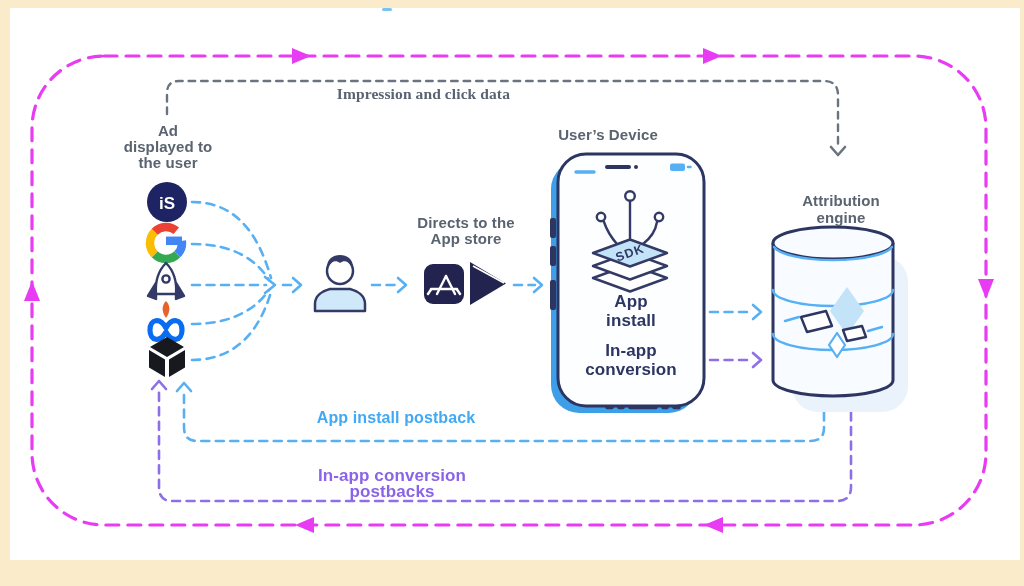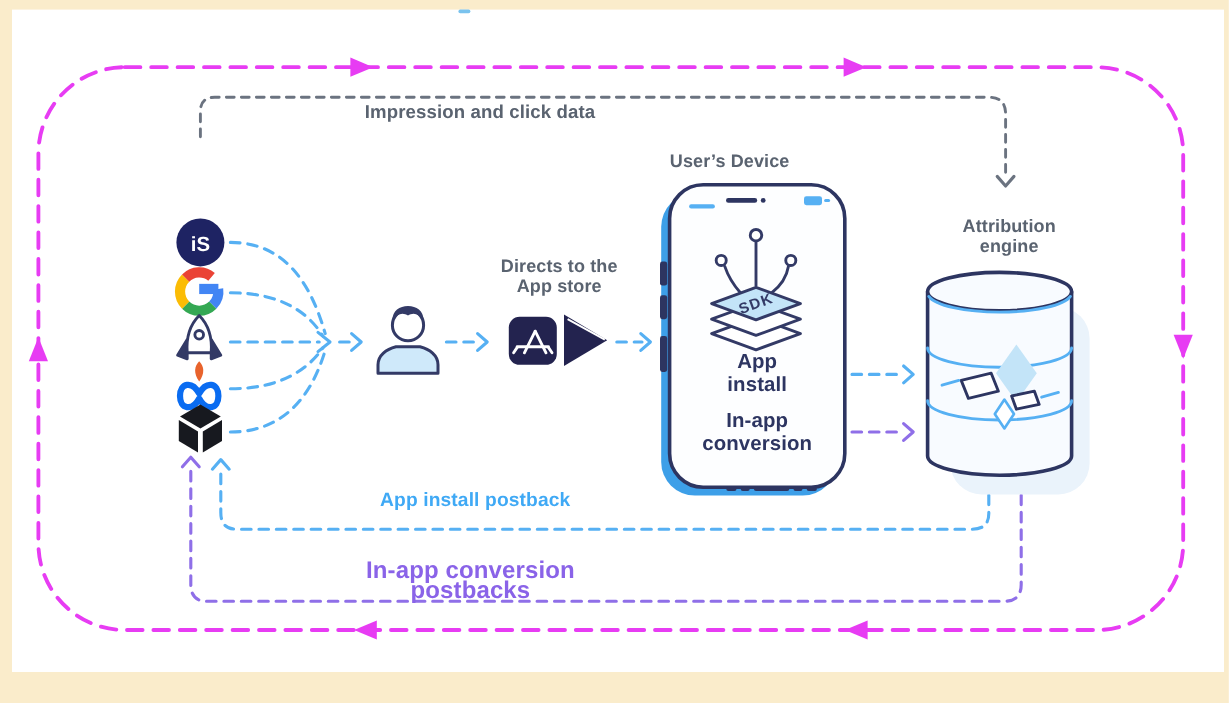--- a/index.html
+++ b/index.html
@@ -2,24 +2,24 @@
 <html style="--magenta: #e73cf3; --blue-line: #56b0f3; --purple-line: #8f6fe8; --gray-line: #6b7380; --navy: #2d3561; --icon-navy: #23234f; --label-gray: #5a6370; --blue-label: #3fa9f5; --purple-label: #8a63e8; --cream: #faeccb; --phone-blue: #3d9fe8; --light-blue-fill: #c3e4f8; --meta-blue: #0a6cf1; --google-blue: #4285f4; --google-red: #ea4335; --google-yellow: #fbbc05; --google-green: #34a853; --flame-orange: #e8632c; --ironsource-navy: #1e2363; --unity-black: #17191f; --cylinder-fill: #f8fbff; --cylinder-shadow: #eaf3fb; --outline-navy: #333a66; --person-fill: #cfe9fa; --accent-bar-blue: #7ac3ee;"><head>
 <meta charset="utf-8">
 <style>
   html,body{margin:0;padding:0;}
   body{font-family:"Liberation Sans",sans-serif;background:#fff;}
   .canvas{position:relative;width:1024px;height:586px;background:var(--cream);overflow:hidden;}
   .inner{position:absolute;left:10px;top:8px;right:4px;bottom:26px;background:#ffffff;}
   .accent{position:absolute;left:382px;top:8px;width:10px;height:3px;background:var(--accent-bar-blue);border-radius:2px;}
   svg{position:absolute;left:0;top:0;}
   .lbl{position:absolute;color:var(--label-gray);font-weight:700;font-size:15px;line-height:16px;text-align:center;letter-spacing:.1px;}
-  .lbl-left{text-align:center;font-size:15.5px;}
+  .lbl-left{text-align:right;font-size:15.5px;font-family:Liberation Serif, serif;}
   .lbl-navy{color:var(--navy);font-size:17px;line-height:19px;}
   .lbl-blue{color:var(--blue-label);font-size:16px;}
-  .lbl-purple{color:var(--purple-label);font-size:20px;}
+  .lbl-purple{color:var(--purple-label);font-size:17px;}
   .dash-magenta{stroke:var(--magenta);stroke-width:3.2;stroke-dasharray:13 9;fill:none;stroke-linecap:round;}
   .fill-magenta{fill:var(--magenta);}
   .dash-gray{stroke:var(--gray-line);stroke-width:2.4;stroke-dasharray:6.5 6;fill:none;stroke-linecap:round;}
   .dash-blue{stroke:var(--blue-line);stroke-width:2.6;stroke-dasharray:8 6.5;fill:none;stroke-linecap:round;}
   .dash-purple{stroke:var(--purple-line);stroke-width:2.6;stroke-dasharray:8 6.5;fill:none;stroke-linecap:round;}
   .chev{fill:none;stroke-width:2.6;stroke-linecap:round;stroke-linejoin:round;}
   .chev-blue{stroke:var(--blue-line);}
   .chev-purple{stroke:var(--purple-line);}
   .chev-gray{stroke:var(--gray-line);}
   .nstroke{stroke:var(--outline-navy);stroke-width:2.4;stroke-linejoin:round;stroke-linecap:round;}
@@ -184,32 +184,37 @@
       <path d="M837,333 L845,345 L837,357 L829,345 Z" fill="#ffffff" stroke="var(--blue-line)" stroke-width="2.2" stroke-linejoin="round"></path>
       <path class="cylblue" d="M785,321 L799,317"></path>
       <path class="cylblue" d="M868,331 L882,327"></path>
     </g>
   </svg>
 
   <div class="lbl lbl-left" style="left:290px;top:86px;width:220px;">
     <span>Impression and click data</span>
   </div>
 
+  <div class="lbl" style="left:116px;top:123px;width:104px;">
+    <div>Ad</div>
+    <div>displayed to</div>
+    <div>the user</div>
+  </div>
 
 
   <div class="lbl" style="left:410px;top:215px;width:112px;">
     <div>Directs to the</div>
     <div>App store</div>
   </div>
 
   <div class="lbl" style="left:543px;top:127px;width:130px;">
     <span>User’s Device</span>
   </div>
 
-  <div class="lbl" style="left:794px;top:180px;width:94px;line-height:17px;">
+  <div class="lbl" style="left:794px;top:192px;width:94px;line-height:17px;">
     <div>Attribution</div>
     <div>engine</div>
   </div>
 
   <div class="lbl lbl-navy" style="left:594px;top:292px;width:74px;">
     <div>App</div>
     <div>install</div>
   </div>
 
   <div class="lbl lbl-navy" style="left:577px;top:341px;width:108px;">

